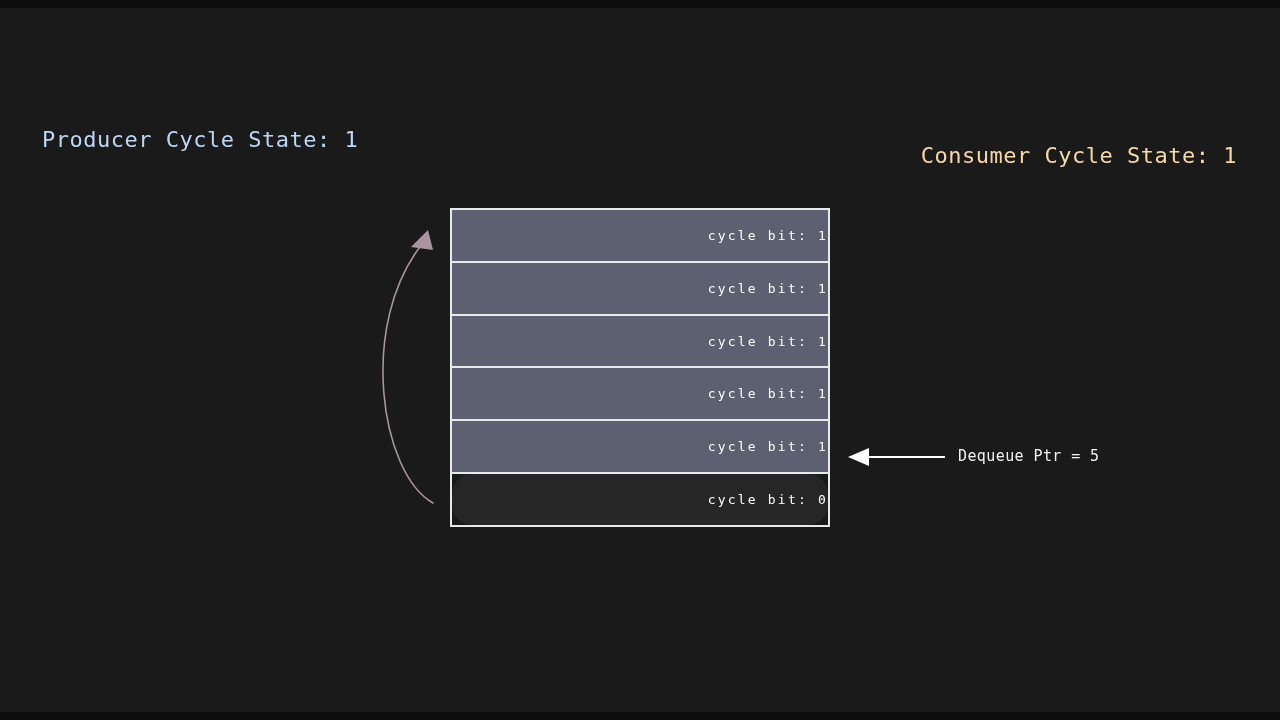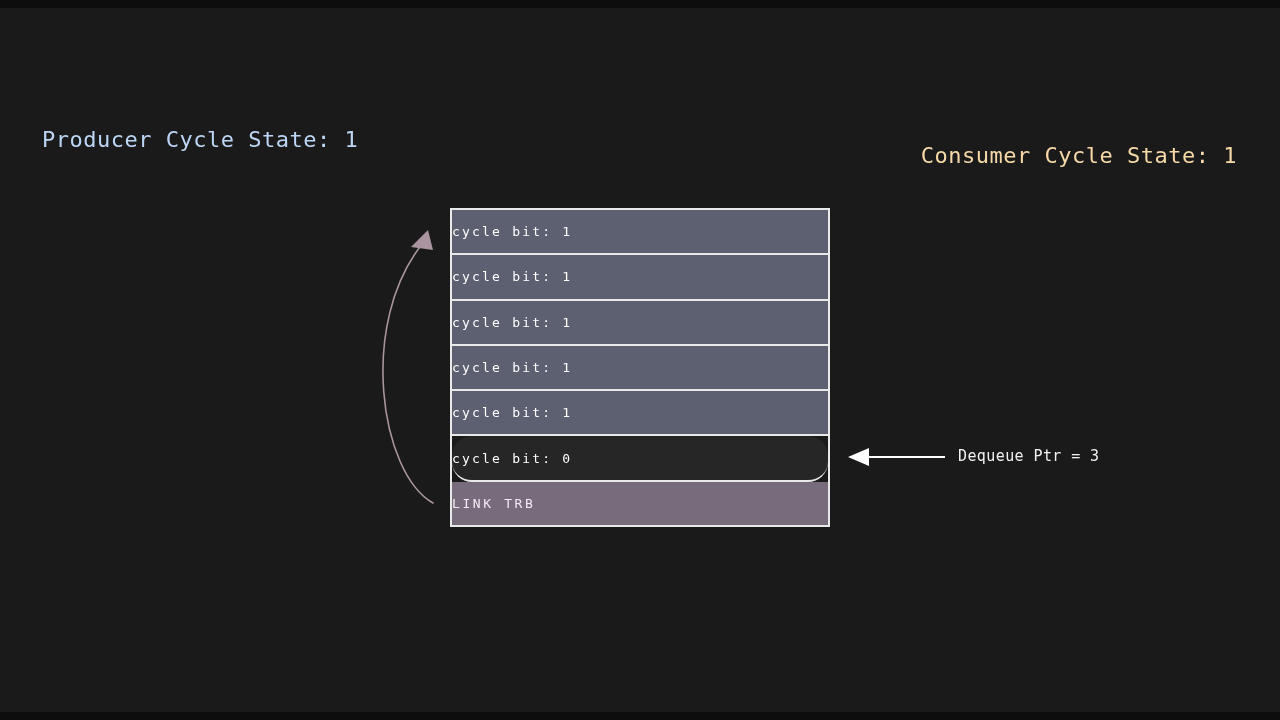--- a/index.html
+++ b/index.html
@@ -74,21 +74,21 @@
     border: 2px solid #e9e9e9;
     box-sizing: border-box;
     display: flex;
     flex-direction: column;
   }
   .ring-row {
     flex: 1 1 0;
     position: relative;
     display: flex;
     align-items: center;
-    justify-content: flex-start;
+    justify-content: flex-end;
     border-bottom: 2px solid #e9e9e9;
     box-sizing: border-box;
   }
   .ring-row:last-child {
     border-bottom: none;
   }
   .ring-row.slate   { background: #5c6070; }
   .ring-row.empty   { background: #262626; border-radius: 20px; }
   .ring-row.link    { background: #786c7c; }
 
@@ -165,32 +165,29 @@
         </div>
         <div class="ring-row slate">
           <span class="ring-row-label">cycle bit: 1</span>
         </div>
         <div class="ring-row slate">
           <span class="ring-row-label">cycle bit: 1</span>
         </div>
         <div class="ring-row empty">
           <span class="ring-row-label">cycle bit: 0</span>
         </div>
-        <div class="ring-row link">
-          <span class="ring-row-label">LINK TRB</span>
-        </div>
       </div>
 
     <svg id="wrap-arrow" viewBox="0 0 130 330" xmlns="http://www.w3.org/2000/svg">
       <path d="M 93 300 C 40 270, 18 120, 83 40" fill="none" stroke="#a9949f" stroke-width="1.6" stroke-linecap="round"></path>
       <polygon points="88,27 71,44 93,47" fill="#a9949f"></polygon>
     </svg>
 
     <div id="dequeue-group">
       <svg id="dequeue-arrow-svg" viewBox="0 0 105 34" xmlns="http://www.w3.org/2000/svg">
         <line x1="22" y1="17" x2="100" y2="17" stroke="#ffffff" stroke-width="2.2"></line>
         <polygon points="3,17 24,8 24,26" fill="#ffffff"></polygon>
       </svg>
-      <div id="dequeue-label">Dequeue Ptr = 3</div>
+      <div id="dequeue-label">Dequeue Ptr = 5</div>
     </div>
 
   </div>
 </div>
 
 </body></html>

